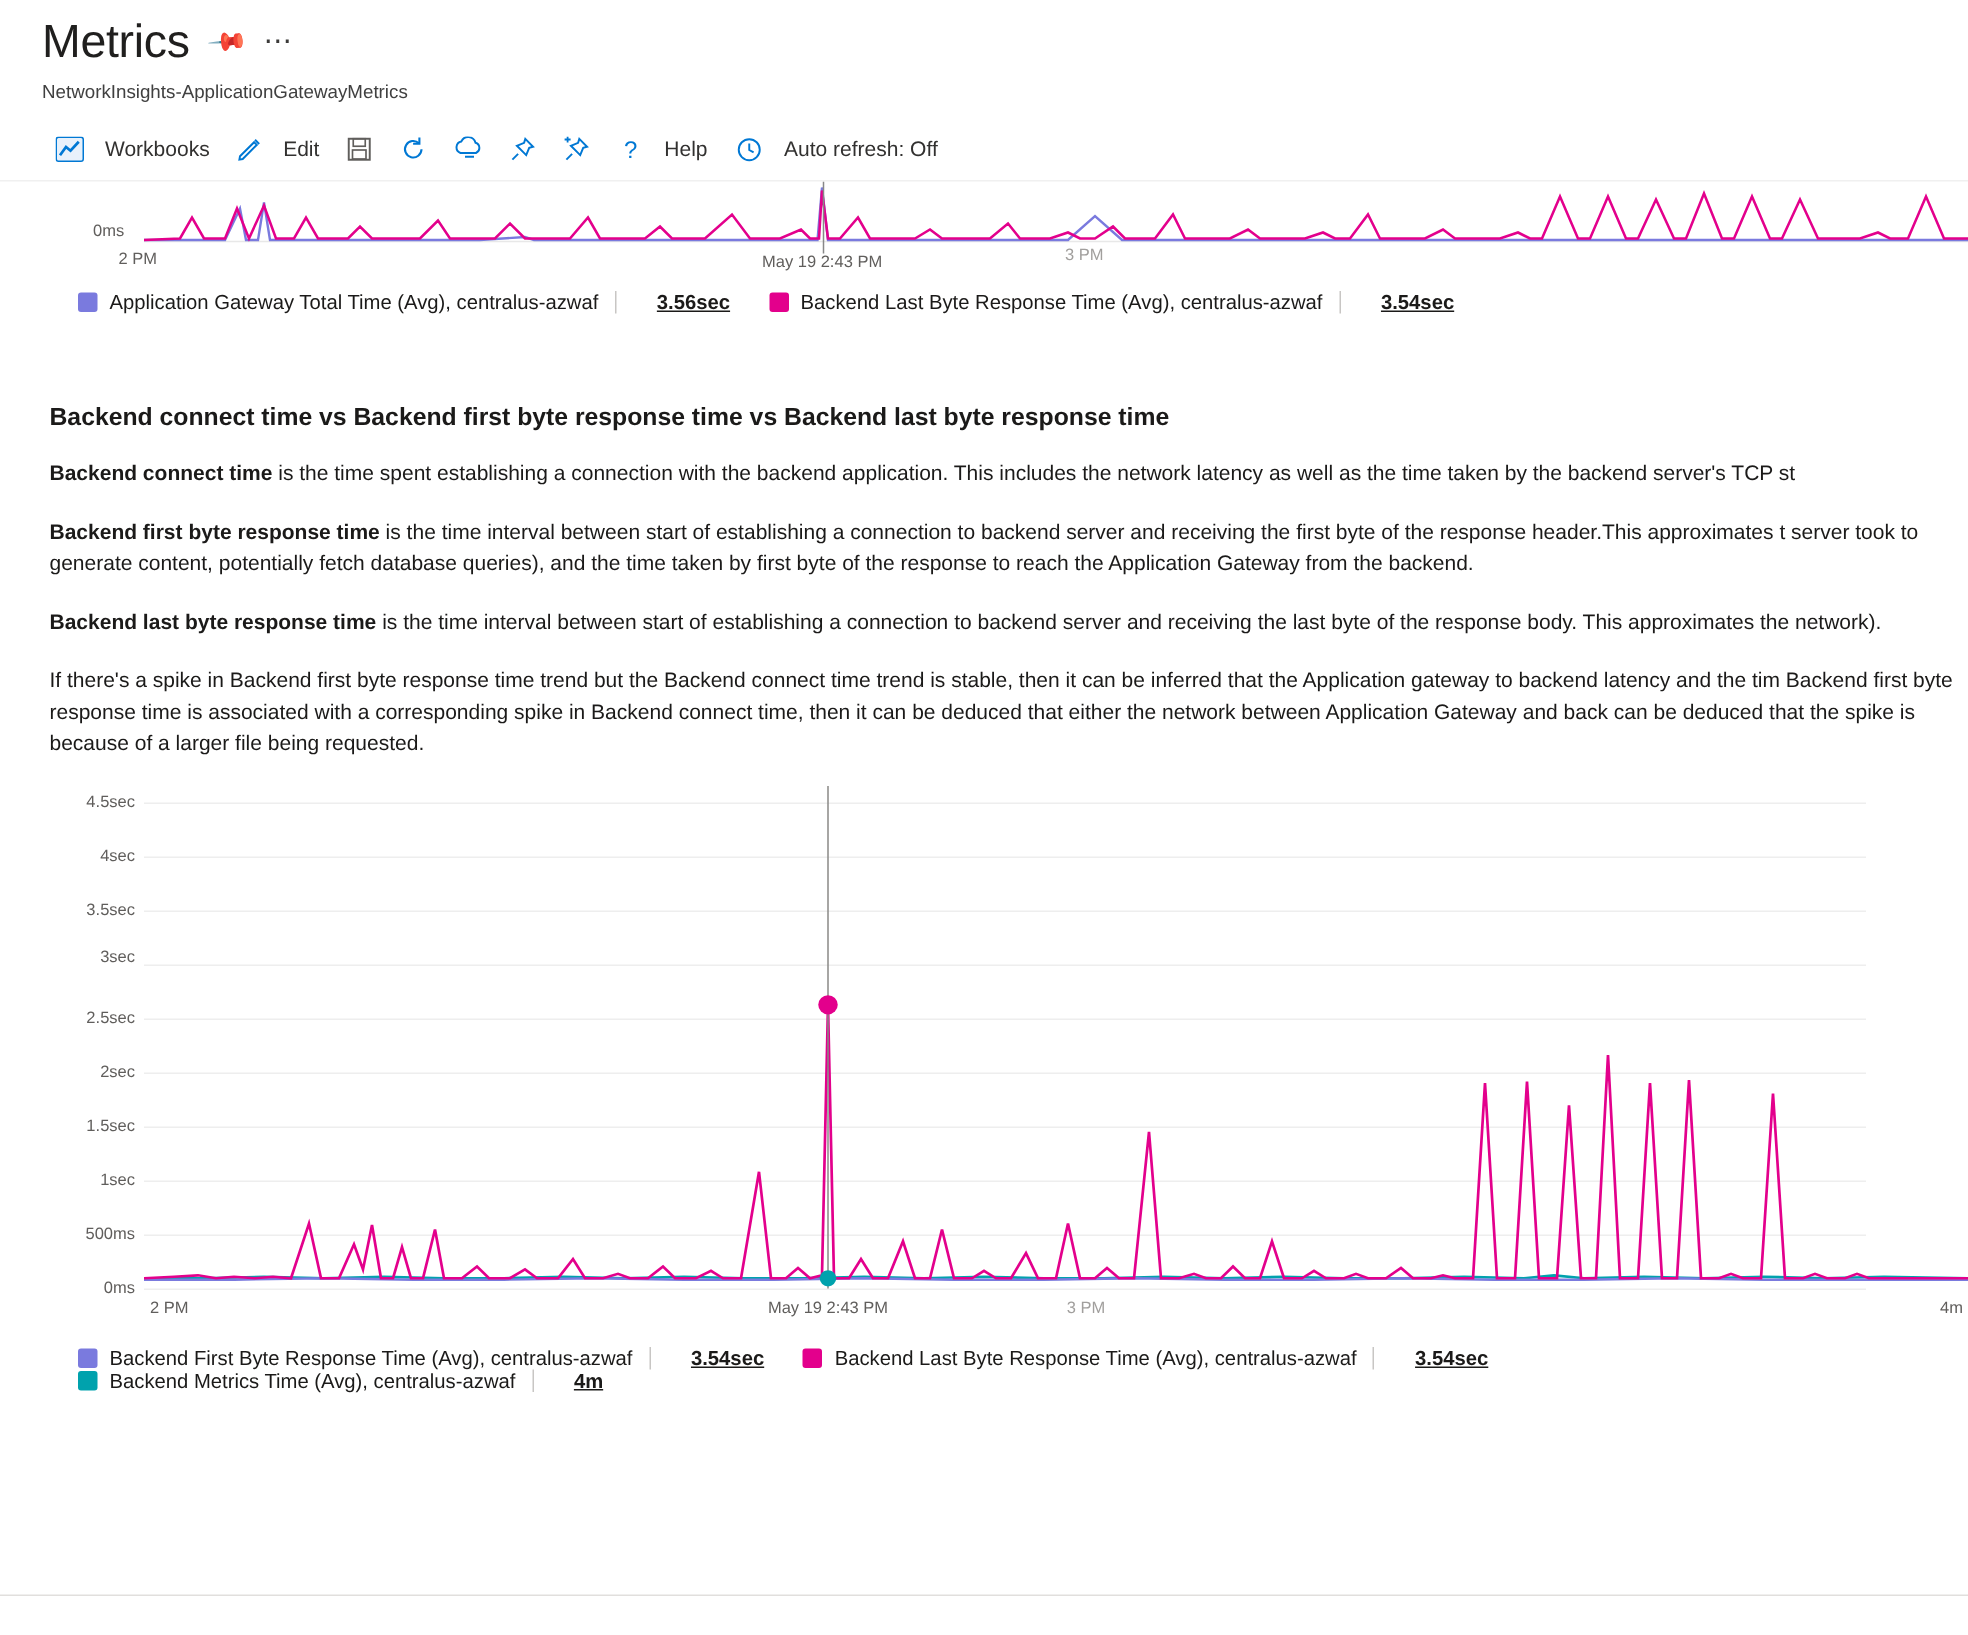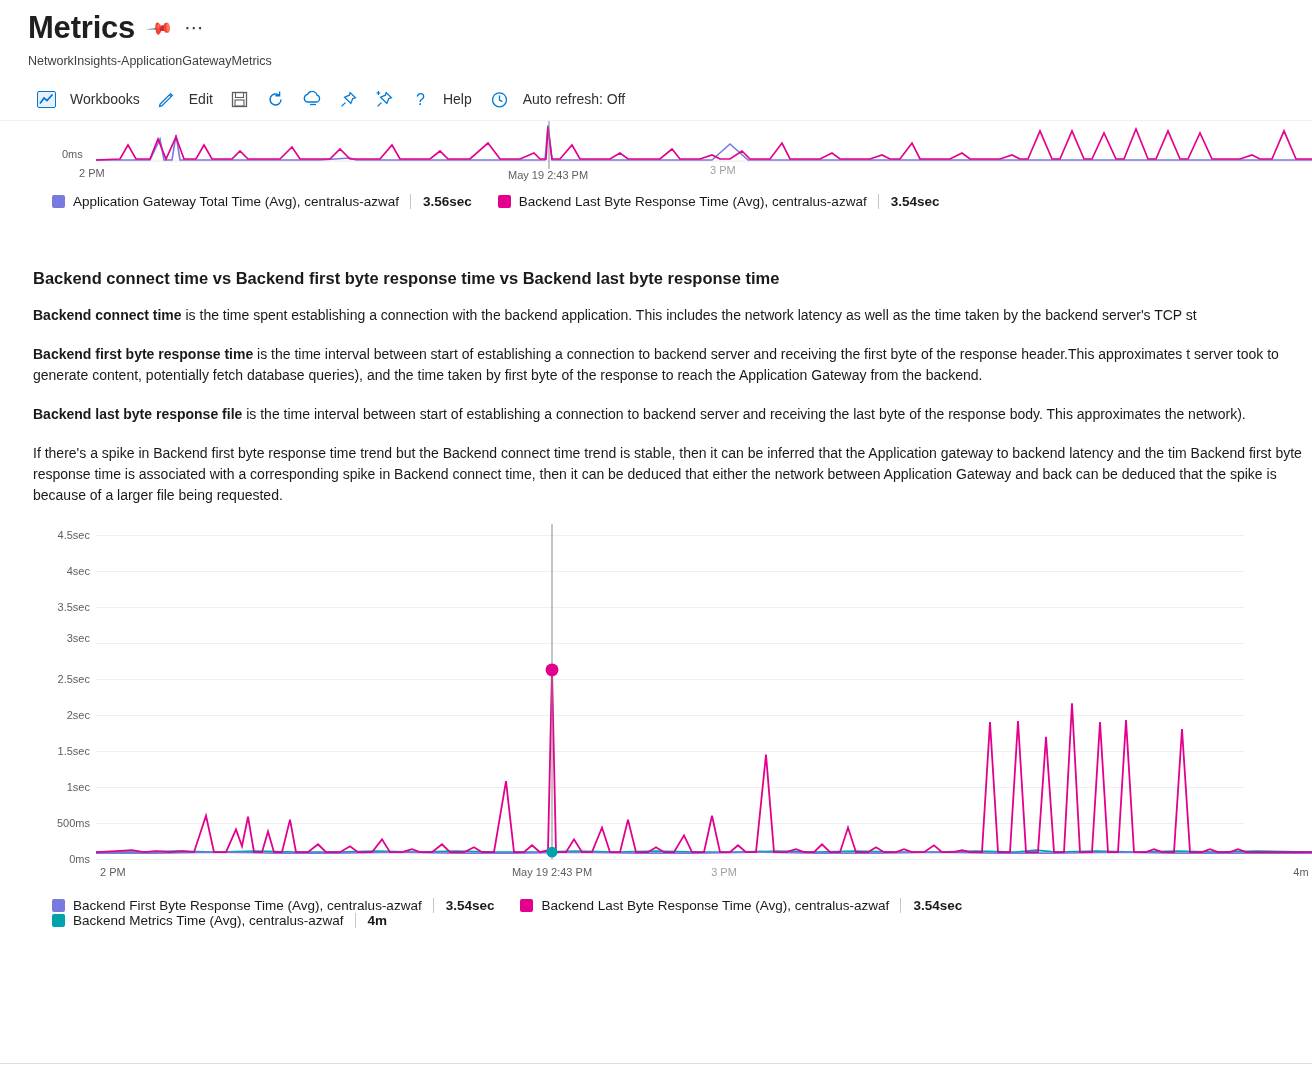--- a/index.html
+++ b/index.html
@@ -10,21 +10,21 @@
     font-family: "Liberation Sans", sans-serif;
     color: #1b1a19;
     overflow: hidden;
   }
   .page { position: relative; width: 1312px; height: 1090px; }
 
   
   .header { padding: 8px 0 0 28px; }
   .title-row { display: flex; align-items: center; gap: 14px; }
   .page-title {
-    font-size: 31px; font-weight: 700; letter-spacing: -0.2px; color: #201f1e;
+    font-size: 31px; font-weight: 400; letter-spacing: -0.2px; color: #201f1e;
     line-height: 40px;
   }
   .pin-icon { color: #4a4a4a; font-size: 17px; transform: rotate(40deg); display:inline-block; }
   .ellipsis { color: #3b3a39; font-size: 19px; line-height: 10px; letter-spacing: 1px;}
   .subtitle { font-size: 12.5px; color: #404040; margin-top: 6px; }
 
   
   .cmdbar {
     display: flex; align-items: center; gap: 0px;
     margin: 14px 0 0 28px; height: 34px;
@@ -49,21 +49,21 @@
   }
   .legend {
     display: flex; align-items: flex-start; gap: 0px; margin-left: 52px; margin-top: 18px;
     flex-wrap: wrap;
   }
   .legend-item { display: flex; align-items: center; gap: 8px; margin-right: 26px; }
   .swatch { width: 13px; height: 13px; border-radius: 2px; flex: none; }
   .legend-text { font-size: 13.5px; color: #1b1a19; }
   .legend-value {
     font-size: 13.5px; font-weight: 700; color: #1b1a19;
-    border-left: 1px solid #c8c6c4; padding-left: 12px; margin-left: 3px;
+    border-left: 1px solid #c8c6c4; padding-left: 27px; margin-left: 3px; text-decoration: underline;
   }
 
   
   .prose { margin: 0 0 0 33px; width: 1290px; }
   .prose h3 {
     font-size: 16.5px; font-weight: 700; color: #1b1a19; margin: 0 0 17px 0;
   }
   .prose p {
     font-size: 14px; line-height: 21px; color: #1b1a19; margin: 0 0 18px 0;
   }
@@ -222,21 +222,21 @@
 
     <p>
       <b>Backend connect time</b><span> is the time spent establishing a connection with the backend application. This includes the network latency as well as the time taken by the backend server's TCP st</span>
     </p>
 
     <p>
       <b>Backend first byte response time</b><span> is the time interval between start of establishing a connection to backend server and receiving the first byte of the response header.This approximates t server took to generate content, potentially fetch database queries), and the time taken by first byte of the response to reach the Application Gateway from the backend.</span>
     </p>
 
     <p>
-      <b>Backend last byte response file</b><span> is the time interval between start of establishing a connection to backend server and receiving the last byte of the response body. This approximates the network).</span>
+      <b>Backend last byte response time</b><span> is the time interval between start of establishing a connection to backend server and receiving the last byte of the response body. This approximates the network).</span>
     </p>
 
     <p>
       <span>If there's a spike in Backend first byte response time trend but the Backend connect time trend is stable, then it can be inferred that the Application gateway to backend latency and the tim Backend first byte response time is associated with a corresponding spike in Backend connect time, then it can be deduced that either the network between Application Gateway and back can be deduced that the spike is because of a larger file being requested.</span>
     </p>
   </div>
 
   <div class="chart-big-wrap" style="margin-top:10px;">
     <div class="chart-big">
 

